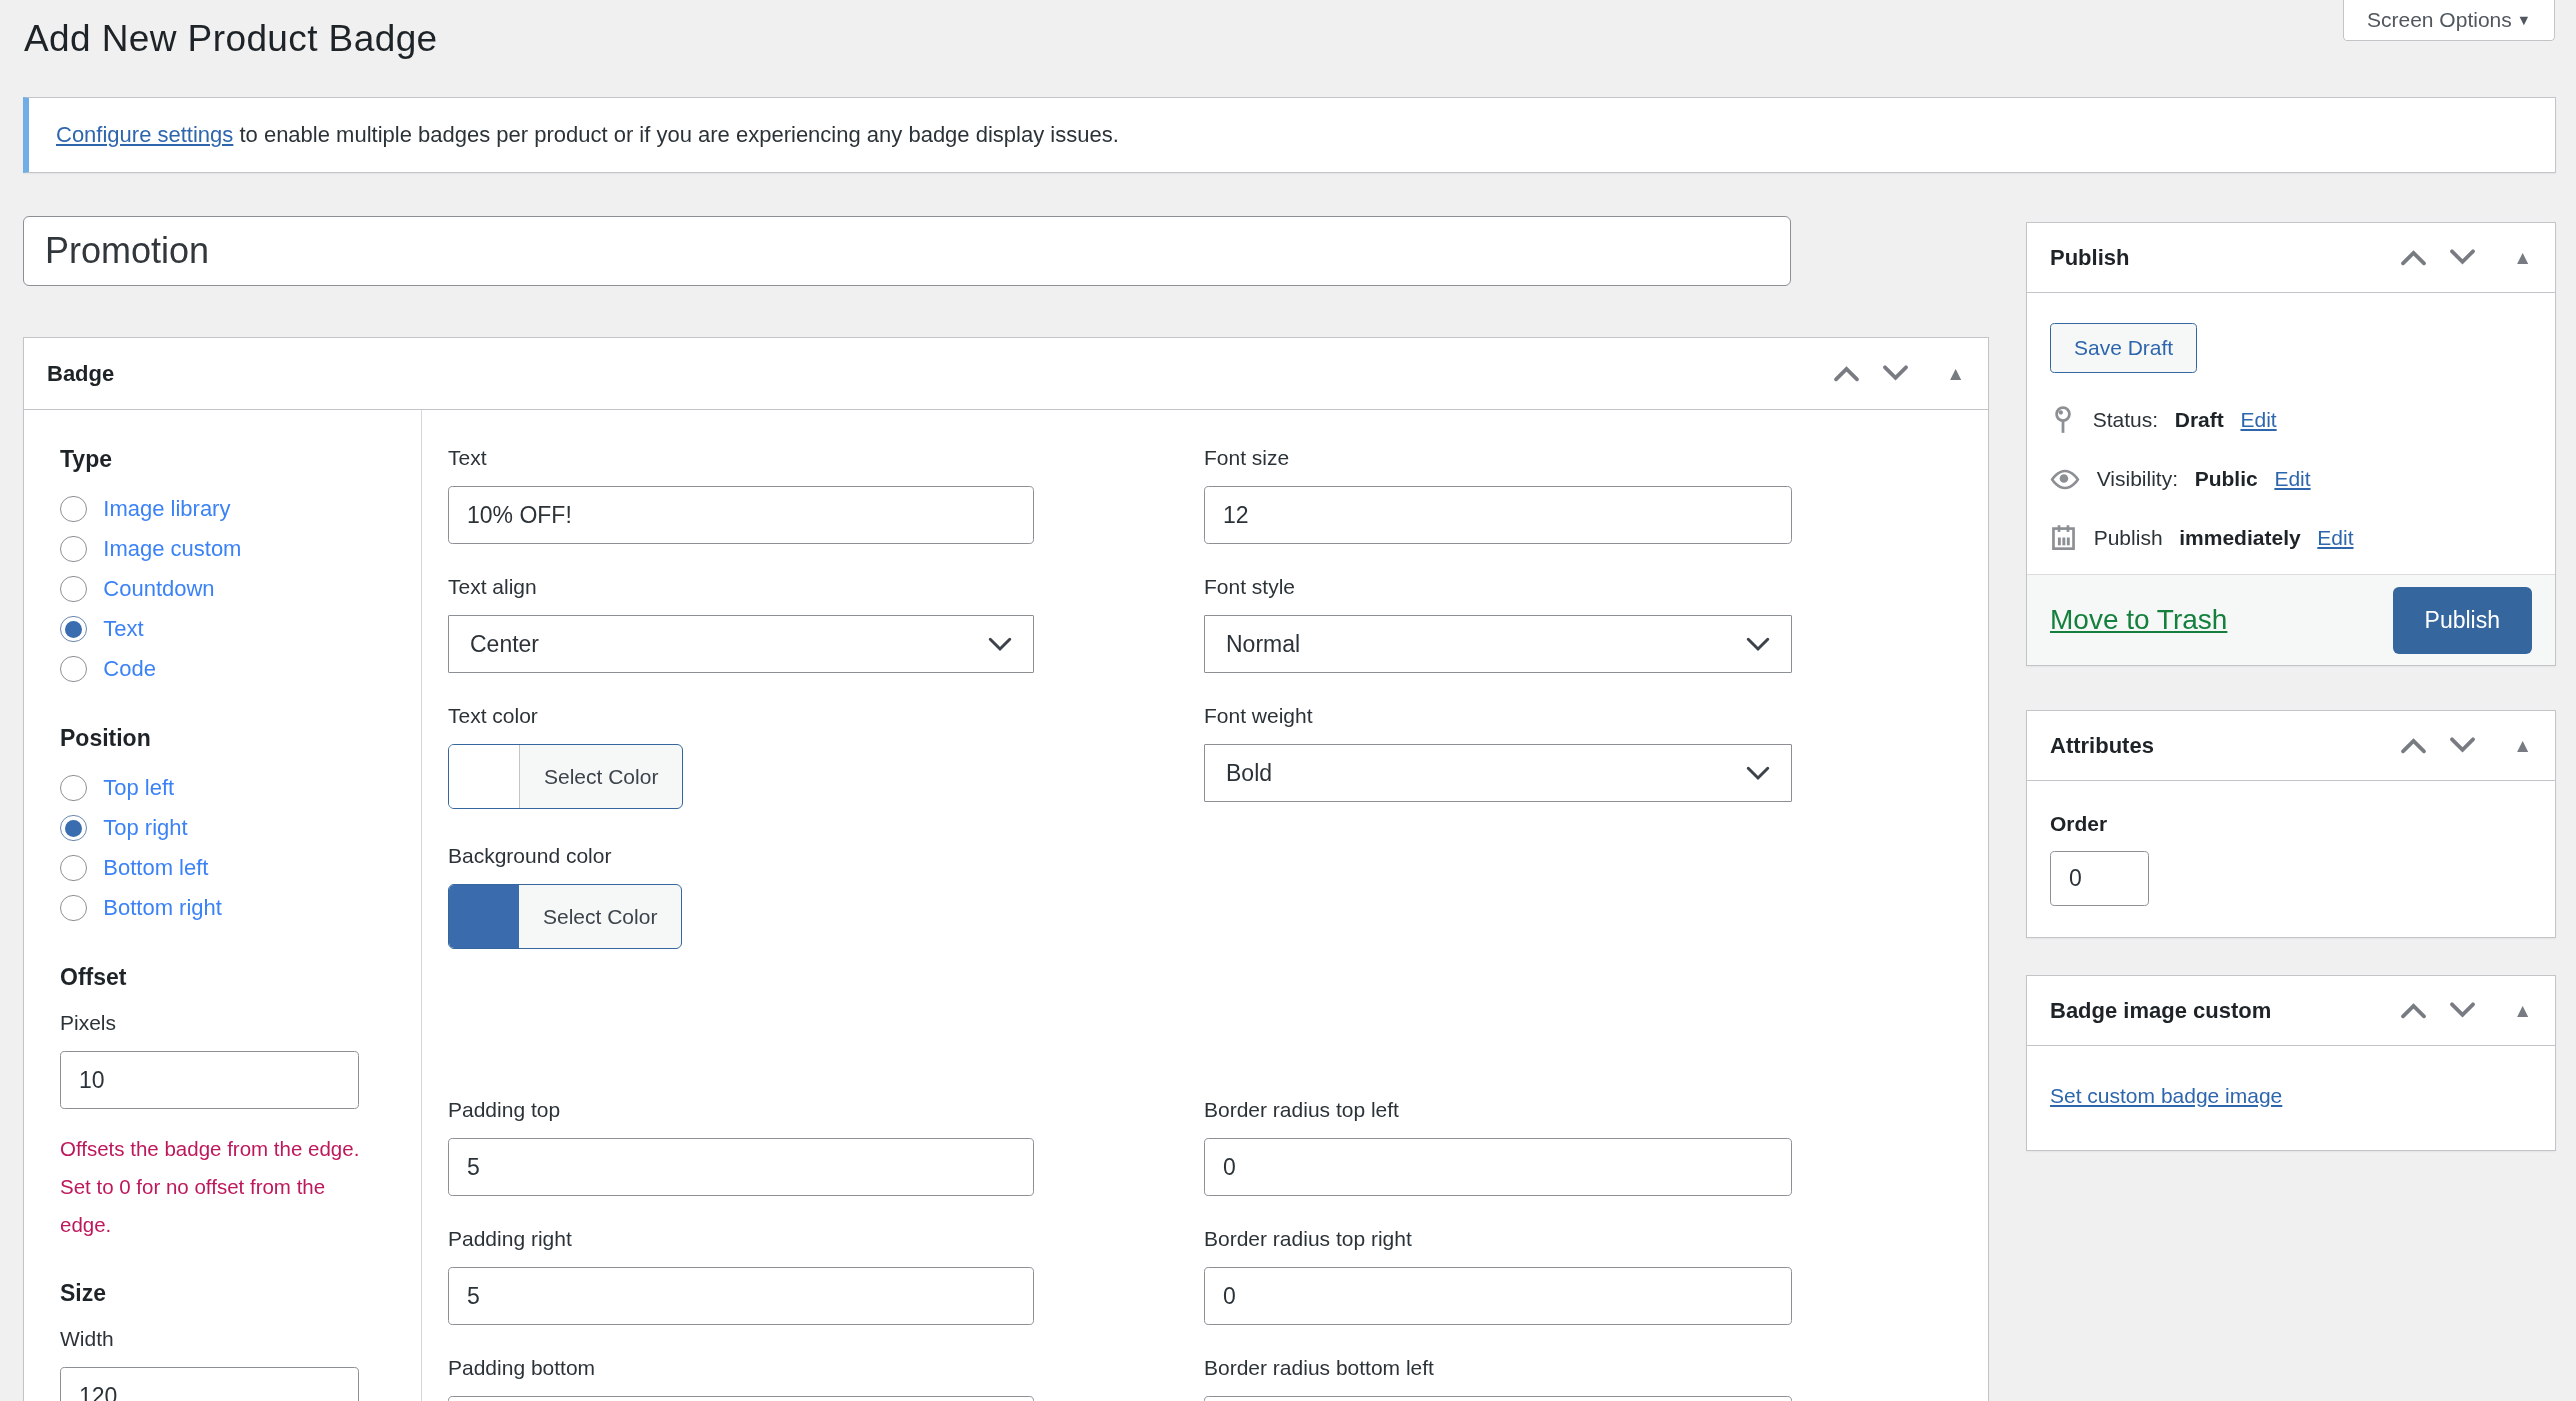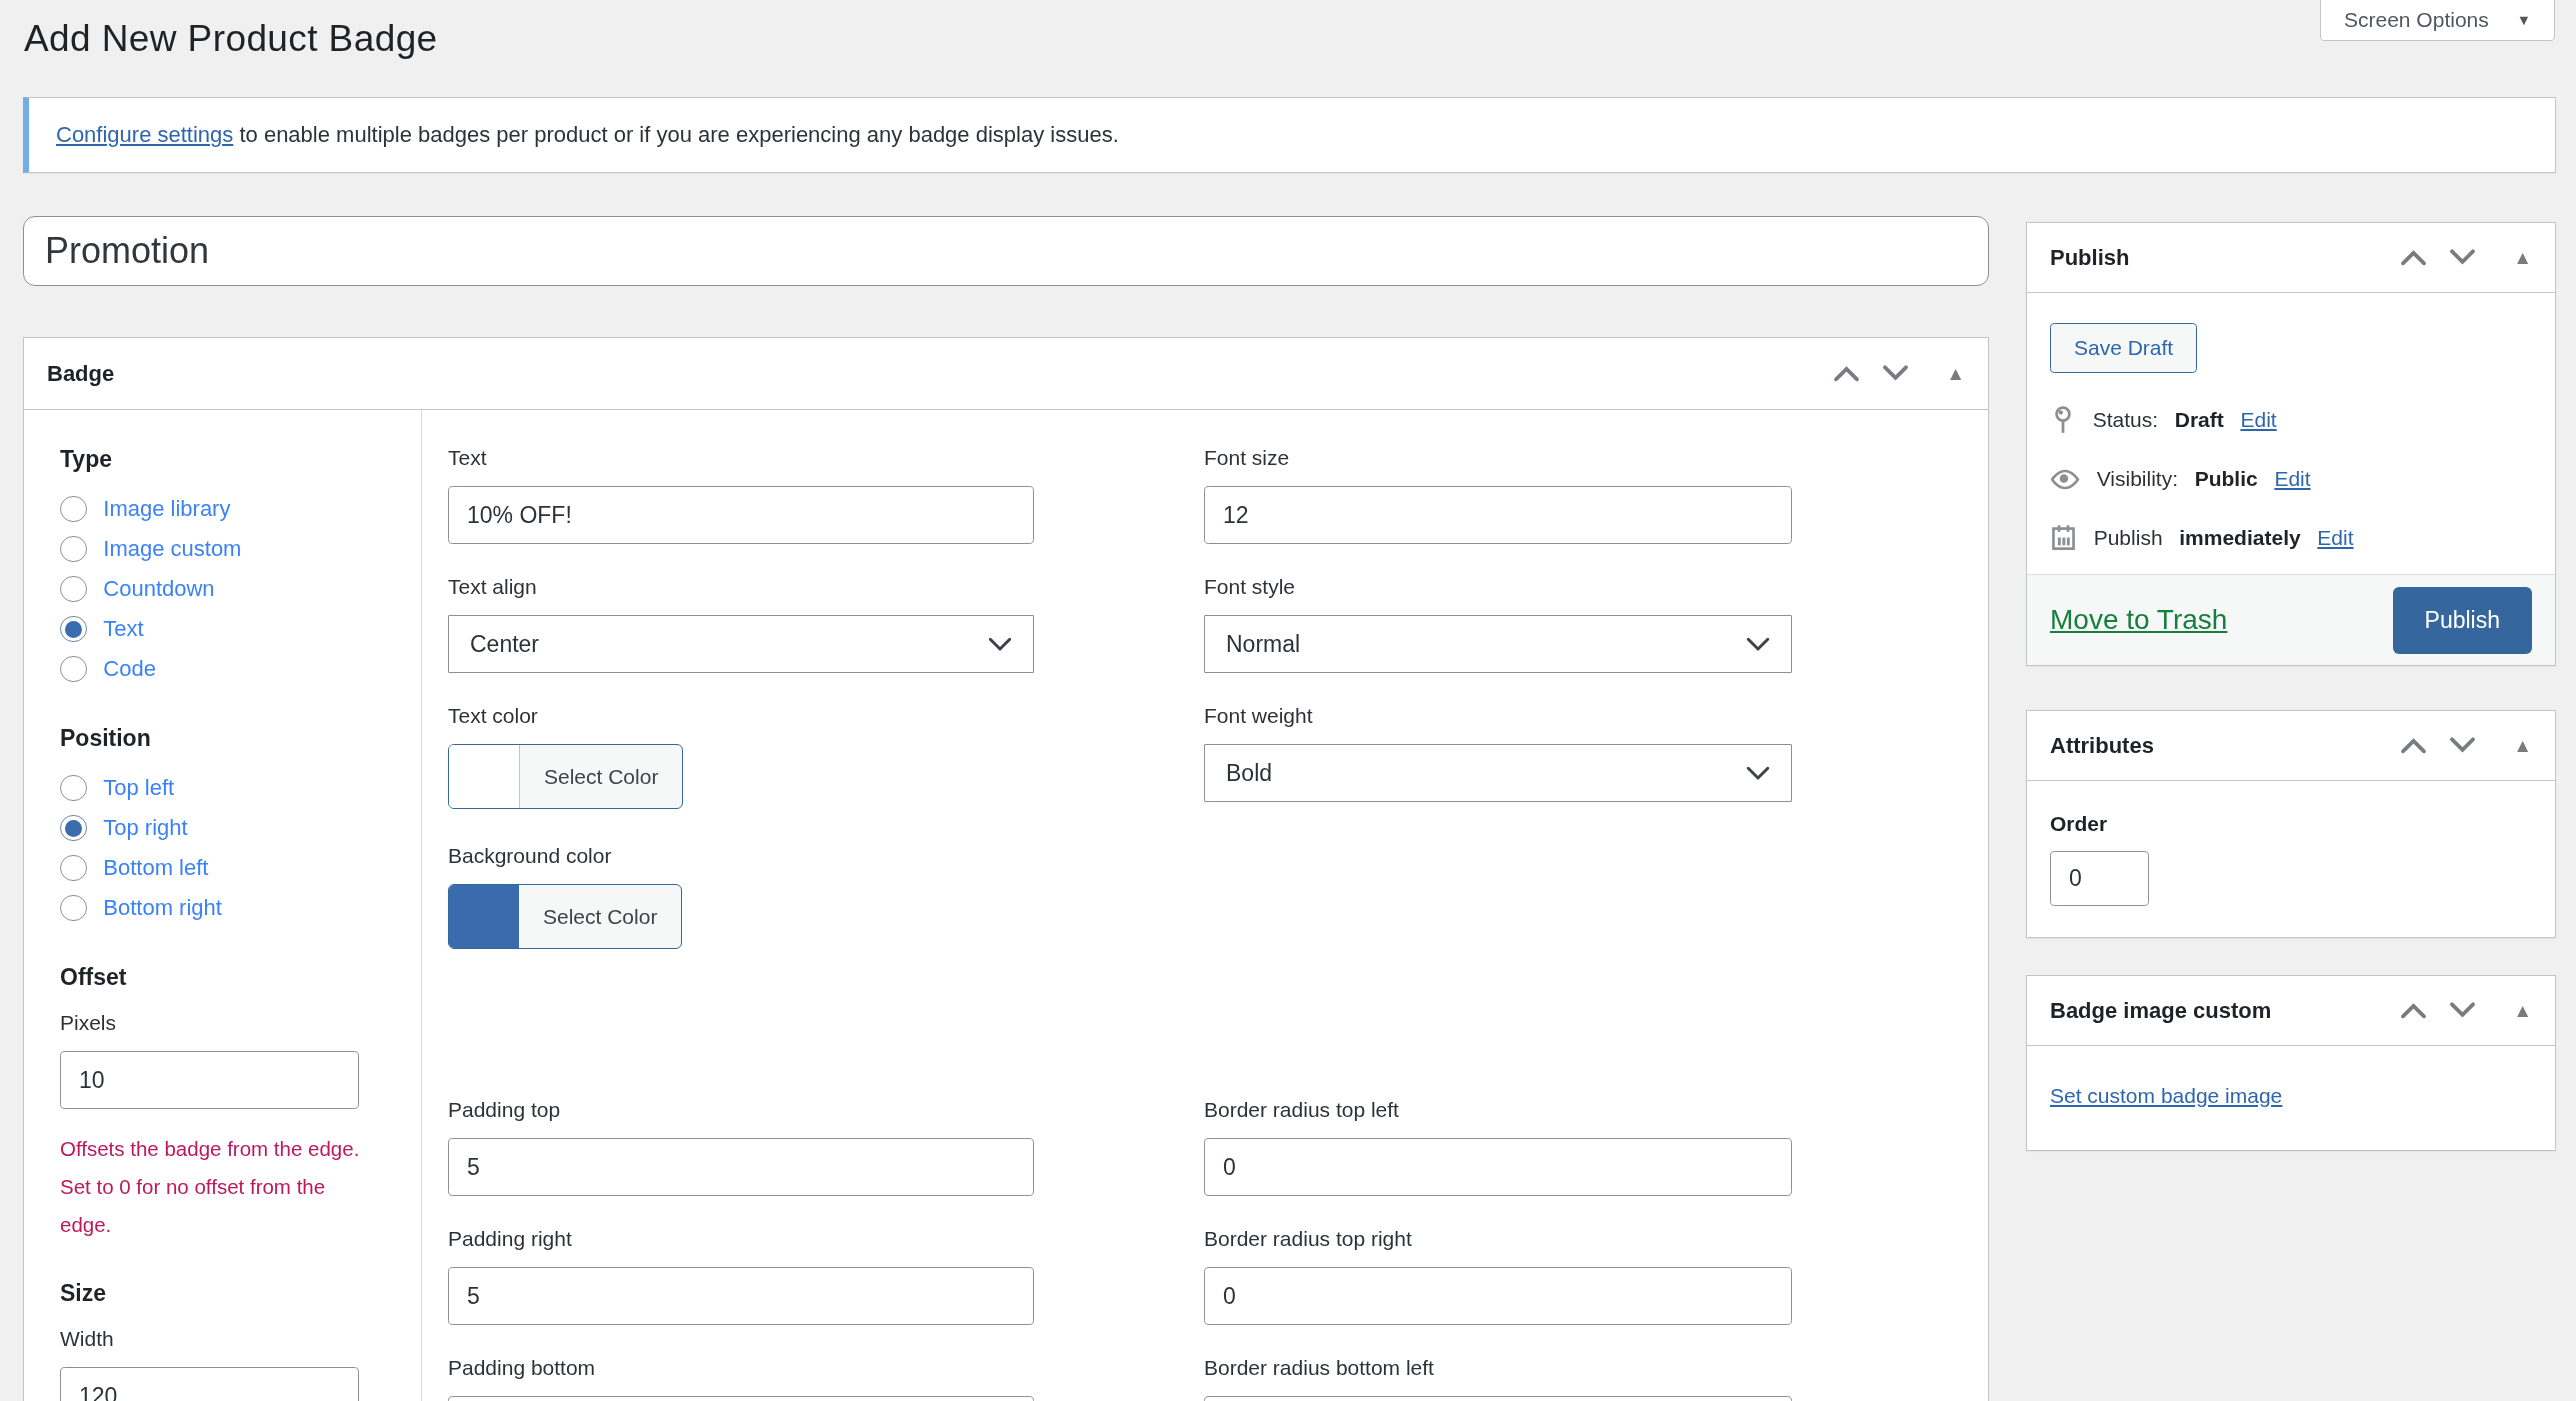--- a/index.html
+++ b/index.html
@@ -10,36 +10,36 @@
   }
   
   .page-title{
     position:absolute;left:24px;top:18px;margin:0;
     font-size:37px;font-weight:400;color:#1d2327;letter-spacing:0.4px;
   }
   .screen-options{
     position:absolute;top:0;right:21px;height:41px;box-sizing:border-box;
     background:#fff;border:0.8px solid #c3c4c7;border-top:none;
     border-radius:0 0 4.6px 4.6px;padding:4px 23px;
-    display:flex;align-items:center;gap:28px;
+    display:flex;align-items:center;gap:5px;
     font-size:21px;color:#50575e;cursor:pointer;justify-content:flex-end;
   }
   .screen-options .tri{font-size:14.4px;color:#50575e}
   
   .notice{
     position:absolute;left:23px;top:97px;width:2533px;height:76px;box-sizing:border-box;
     background:#fff;border:0.8px solid #c3c4c7;border-left:6.8px solid #72aee6;
     box-shadow:0 1.5px 1.5px rgba(0,0,0,.04);
     display:flex;align-items:center;padding:0 27px;font-size:22px;color:#2c3338;
   }
   a.link{color:#2e66ad;text-decoration:underline;cursor:pointer}
   
   .title-input{
-    position:absolute;left:23px;top:216px;width:1966px;height:70px;box-sizing:border-box;
-    border:0.8px solid #8c8f94;border-radius:12px;background:#fff;
+    position:absolute;left:23px;top:216px;width:1768px;height:70px;box-sizing:border-box;
+    border:0.8px solid #8c8f94;border-radius:6px;background:#fff;
     font-family:inherit;font-size:36px;color:#32373c;padding:12px 21px;outline:none;
   }
   
   .metabox{
     position:absolute;background:#fff;border:0.8px solid #c3c4c7;
     box-shadow:0 1.5px 1.5px rgba(0,0,0,.04);box-sizing:border-box;
   }
   .mb-header{
     height:72px;display:flex;align-items:center;justify-content:space-between;
     padding:0 23px;border-bottom:0.8px solid #c3c4c7;box-sizing:border-box;

